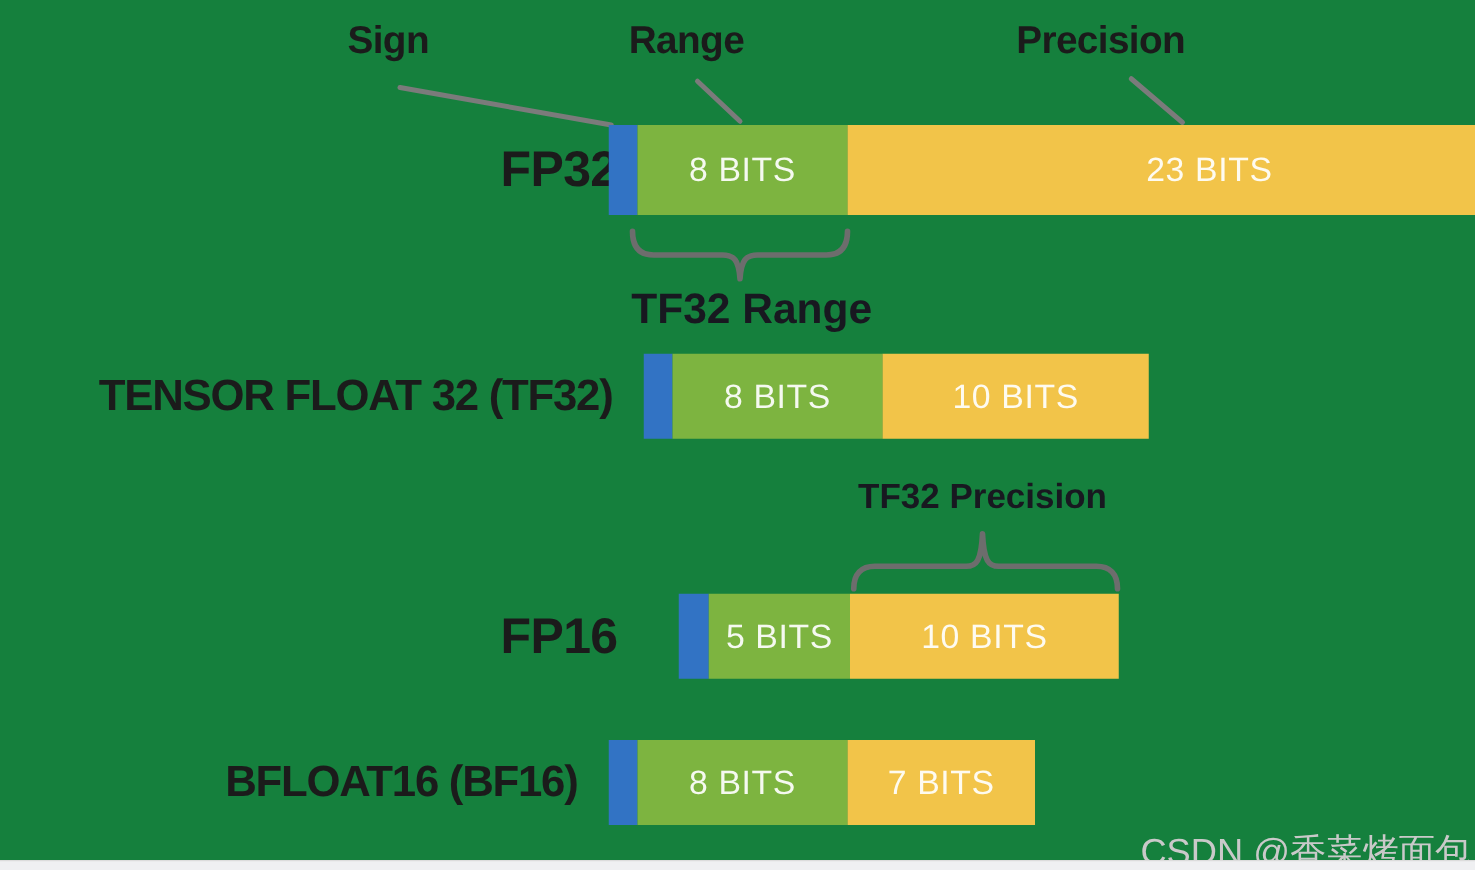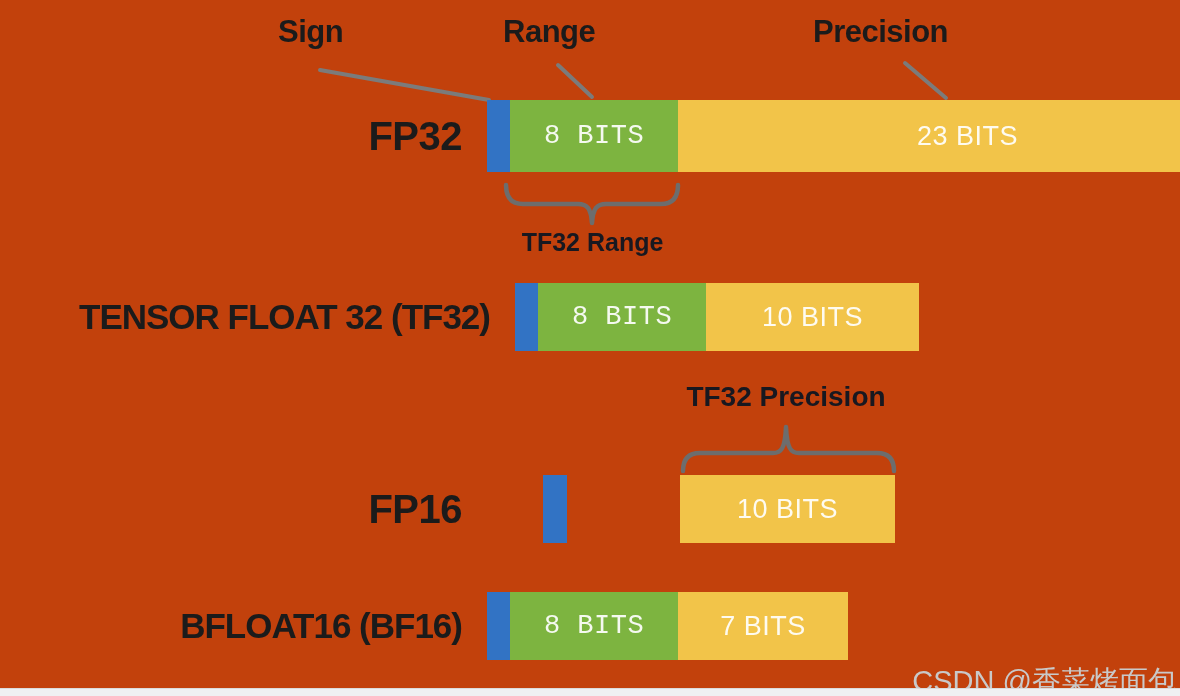--- a/index.html
+++ b/index.html
@@ -1,19 +1,19 @@
 <!DOCTYPE html>
 <html style="--sign-bit: #3273c4; --range-bits: #7db440; --precision-bits: #f2c449; --connector: #7b7b7b; --brace: #6d6d6d; --label-text: #1b1b1b; --annotation-text: #181820;"><head>
 <meta charset="utf-8">
 <style>
   html,body{margin:0;padding:0;background:#ffffff;}
   .canvas{
     position:relative;
     width:1180px;height:696px;
-    background:#c2410c;
+    background:#15803d;
     overflow:hidden;
     font-family:"Liberation Sans","DejaVu Sans",sans-serif;
   }
   .overlay{position:absolute;left:0;top:0;pointer-events:none;}
   .connector{stroke:var(--connector,#7b7b7b);stroke-width:4;stroke-linecap:round;fill:none;}
   .brace{stroke:var(--brace,#6d6d6d);stroke-width:4.5;stroke-linecap:round;stroke-linejoin:round;fill:none;}
 
   .top-label{
     position:absolute;
     font-size:31px;font-weight:bold;color:var(--label-text,#1b1b1b);
@@ -23,40 +23,40 @@
   .top-label.range{left:503px;top:14px;}
   .top-label.precision{left:813px;top:14px;}
 
   .row{position:absolute;left:0;width:1180px;}
   .row-label{
     position:absolute;left:0;top:0;width:462px;height:100%;
     display:flex;align-items:center;justify-content:flex-end;
     font-weight:bold;color:var(--label-text,#1b1b1b);
     letter-spacing:-0.5px;white-space:nowrap;
   }
-  .row-label.big{font-size:40px;}
+  .row-label.big{font-size:40px;margin-left:32px;}
   .row-label.long{font-size:35px;letter-spacing:-1px;}
   .seg{
     position:absolute;top:0;height:100%;
     display:flex;align-items:center;justify-content:center;
   }
   .seg-sign{background:var(--sign-bit,#3273c4);}
-  .seg-range{background:var(--range-bits,#7db440);font-family:Liberation Mono, monospace;}
+  .seg-range{background:var(--range-bits,#7db440);}
   .seg-precision{background:var(--precision-bits,#f2c449);}
   .seg span{
     font-size:27px;font-weight:500;color:rgba(255,255,255,0.92);
     letter-spacing:0.5px;white-space:nowrap;
   }
 
   .brace-label{
     position:absolute;text-align:center;
     font-weight:bold;color:var(--annotation-text,#181820);
     white-space:nowrap;
   }
-  .brace-label.tf32-range{left:505px;top:228px;width:175px;font-size:25px;}
+  .brace-label.tf32-range{left:505px;top:228px;width:175px;font-size:34px;}
   .brace-label.tf32-precision{left:677px;top:381px;width:218px;font-size:28px;}
 
   .bottom-strip{
     position:absolute;left:0;top:688px;width:1180px;height:8px;
     background:#eff0f2;border-top:1px solid #dcdcdc;box-sizing:border-box;
   }
   .watermark{
     position:absolute;right:3px;top:662px;
     font-size:29px;color:#c9c9c9;white-space:nowrap;
   }
@@ -100,32 +100,35 @@
     <div class="seg seg-precision" style="left:678px;width:213px;">
       <span>10 BITS</span>
     </div>
   </div>
 
   <div class="brace-label tf32-precision">TF32 Precision</div>
 
   <div class="row" style="top:475px;height:68px;">
     <div class="row-label big">FP16</div>
     <div class="seg seg-sign" style="left:543px;width:24px;"></div>
+    <div class="seg seg-range" style="left:567px;width:113px;">
+      <span>5 BITS</span>
+    </div>
     <div class="seg seg-precision" style="left:680px;width:215px;">
       <span>10 BITS</span>
     </div>
   </div>
 
   <div class="row" style="top:592px;height:68px;">
     <div class="row-label long">BFLOAT16 (BF16)</div>
     <div class="seg seg-sign" style="left:487px;width:23px;"></div>
     <div class="seg seg-range" style="left:510px;width:168px;">
       <span>8 BITS</span>
     </div>
-    <div class="seg seg-precision" style="left:678px;width:170px;">
+    <div class="seg seg-precision" style="left:678px;width:150px;">
       <span>7 BITS</span>
     </div>
   </div>
 
   <div class="watermark">CSDN @香菜烤面包</div>
   <div class="bottom-strip"></div>
 
 </div>
 
 </body></html>

